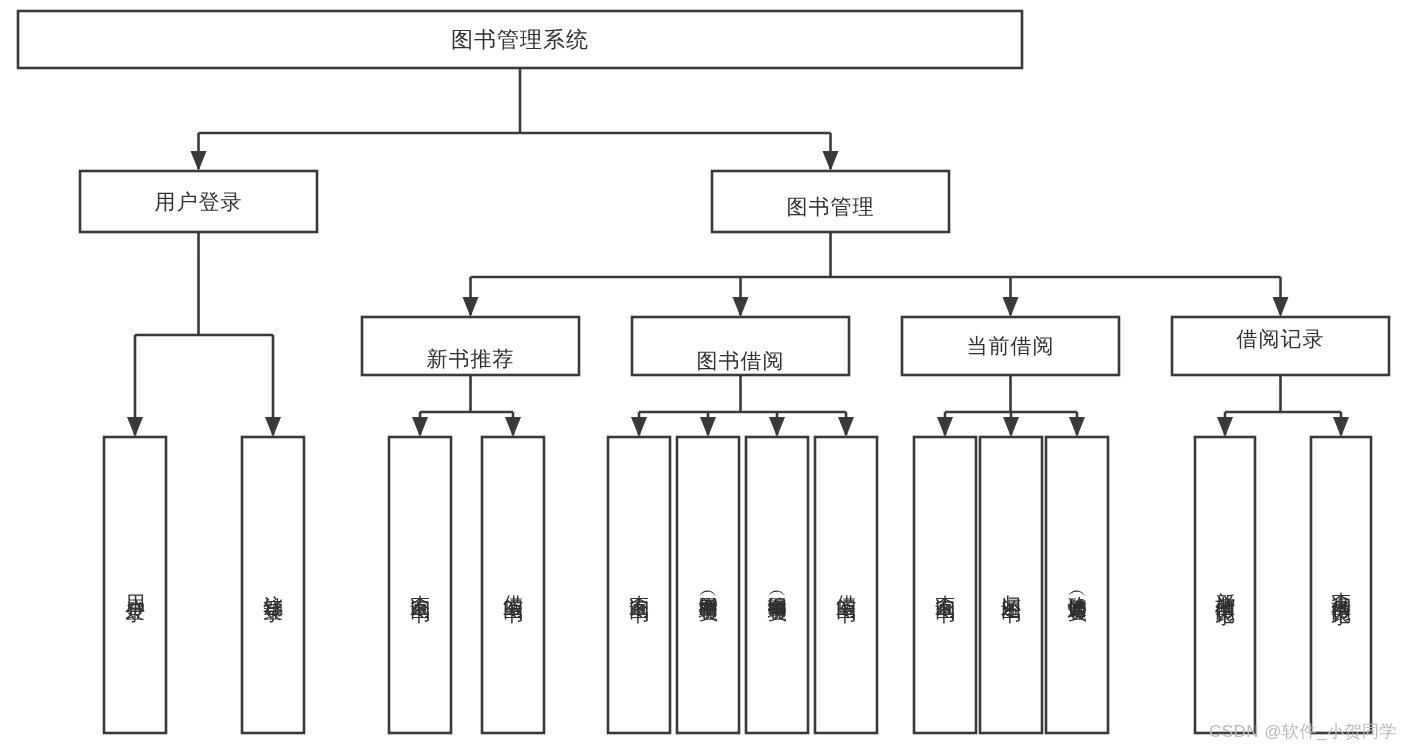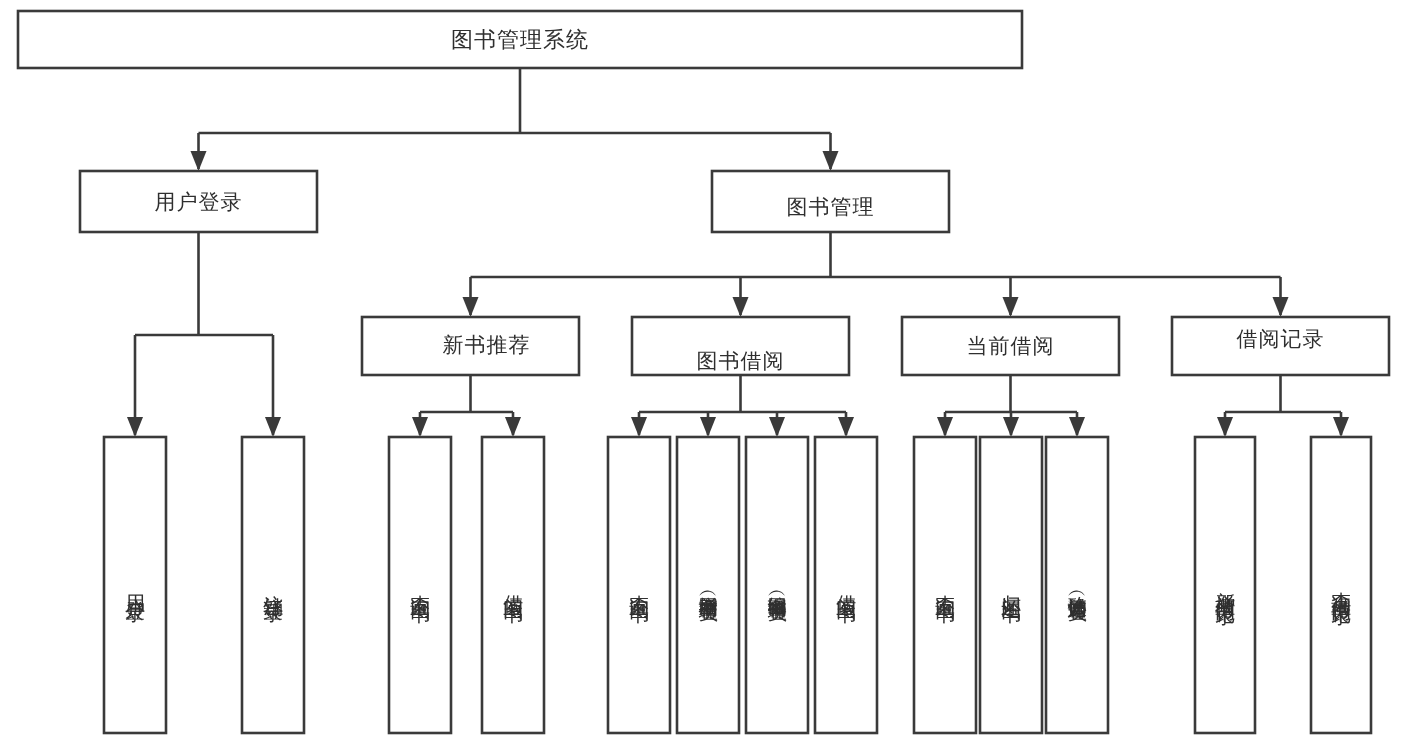--- a/index.html
+++ b/index.html
@@ -182,21 +182,21 @@
   <div id="label-layer">
       <div class="hlabel-box" style="left: 18px; top: 11px; width: 1004px; height: 57px;">
         <div class="hlabel-text title">图书管理系统</div>
       </div>
       <div class="hlabel-box" style="left: 80px; top: 171px; width: 237px; height: 61px;">
         <div class="hlabel-text">用户登录</div>
       </div>
       <div class="hlabel-box" style="left: 712px; top: 171px; width: 237px; height: 71px;">
         <div class="hlabel-text">图书管理</div>
       </div>
-      <div class="hlabel-box" style="left: 378px; top: 317px; width: 217px; height: 56px;">
+      <div class="hlabel-box" style="left: 362px; top: 317px; width: 217px; height: 56px; align-items: flex-end;">
         <div class="hlabel-text">新书推荐</div>
       </div>
       <div class="hlabel-box" style="left: 632px; top: 317px; width: 217px; height: 58px; align-items: flex-end;">
         <div class="hlabel-text">图书借阅</div>
       </div>
       <div class="hlabel-box" style="left: 902px; top: 317px; width: 217px; height: 58px;">
         <div class="hlabel-text">当前借阅</div>
       </div>
       <div class="hlabel-box" style="left: 1172px; top: 317px; width: 217px; height: 44px;">
         <div class="hlabel-text">借阅记录</div>
@@ -235,14 +235,15 @@
         <div class="vlabel-text tight">确认归还（管理员）</div>
       </div>
       <div class="vlabel-box" style="left: 1195px; top: 437px; width: 60px; height: 296px;">
         <div class="vlabel-text">新增借阅记录</div>
       </div>
       <div class="vlabel-box" style="left: 1311px; top: 437px; width: 60px; height: 296px;">
         <div class="vlabel-text">查询借阅记录</div>
       </div>
     </div>
 
+  <div class="watermark">CSDN @软件_小贺同学</div>
 
 </div>
 
 </body></html>

